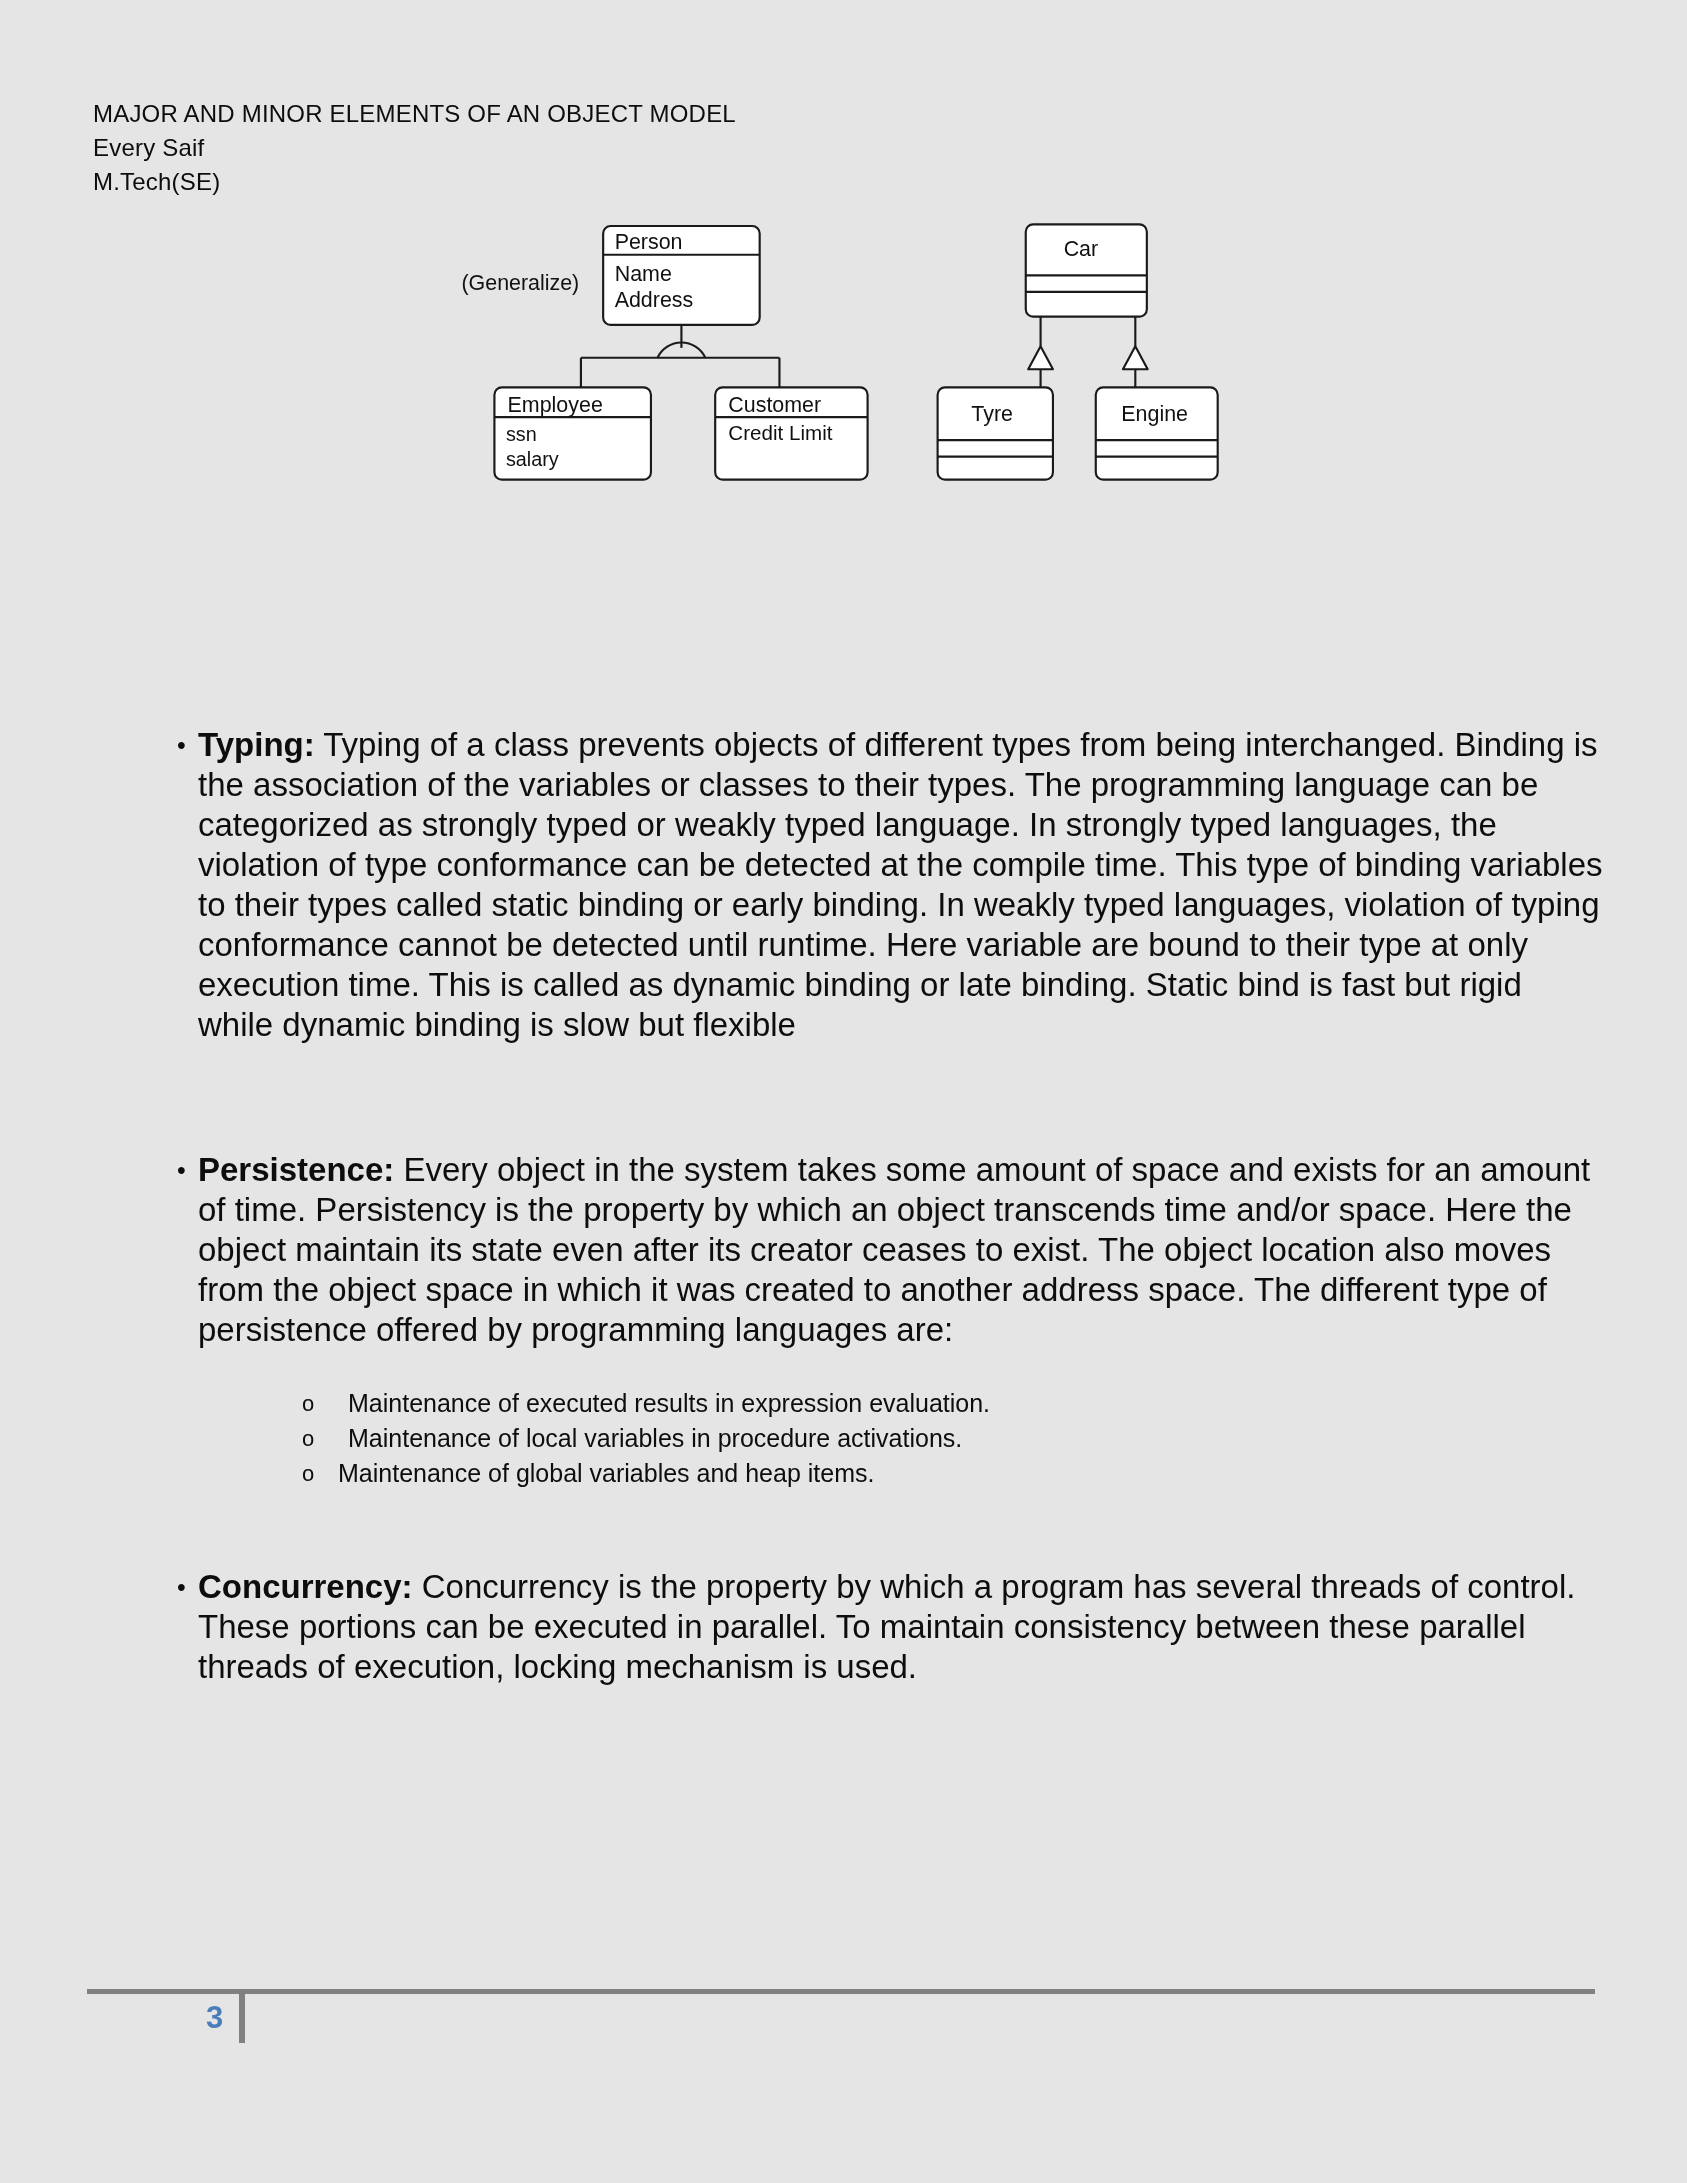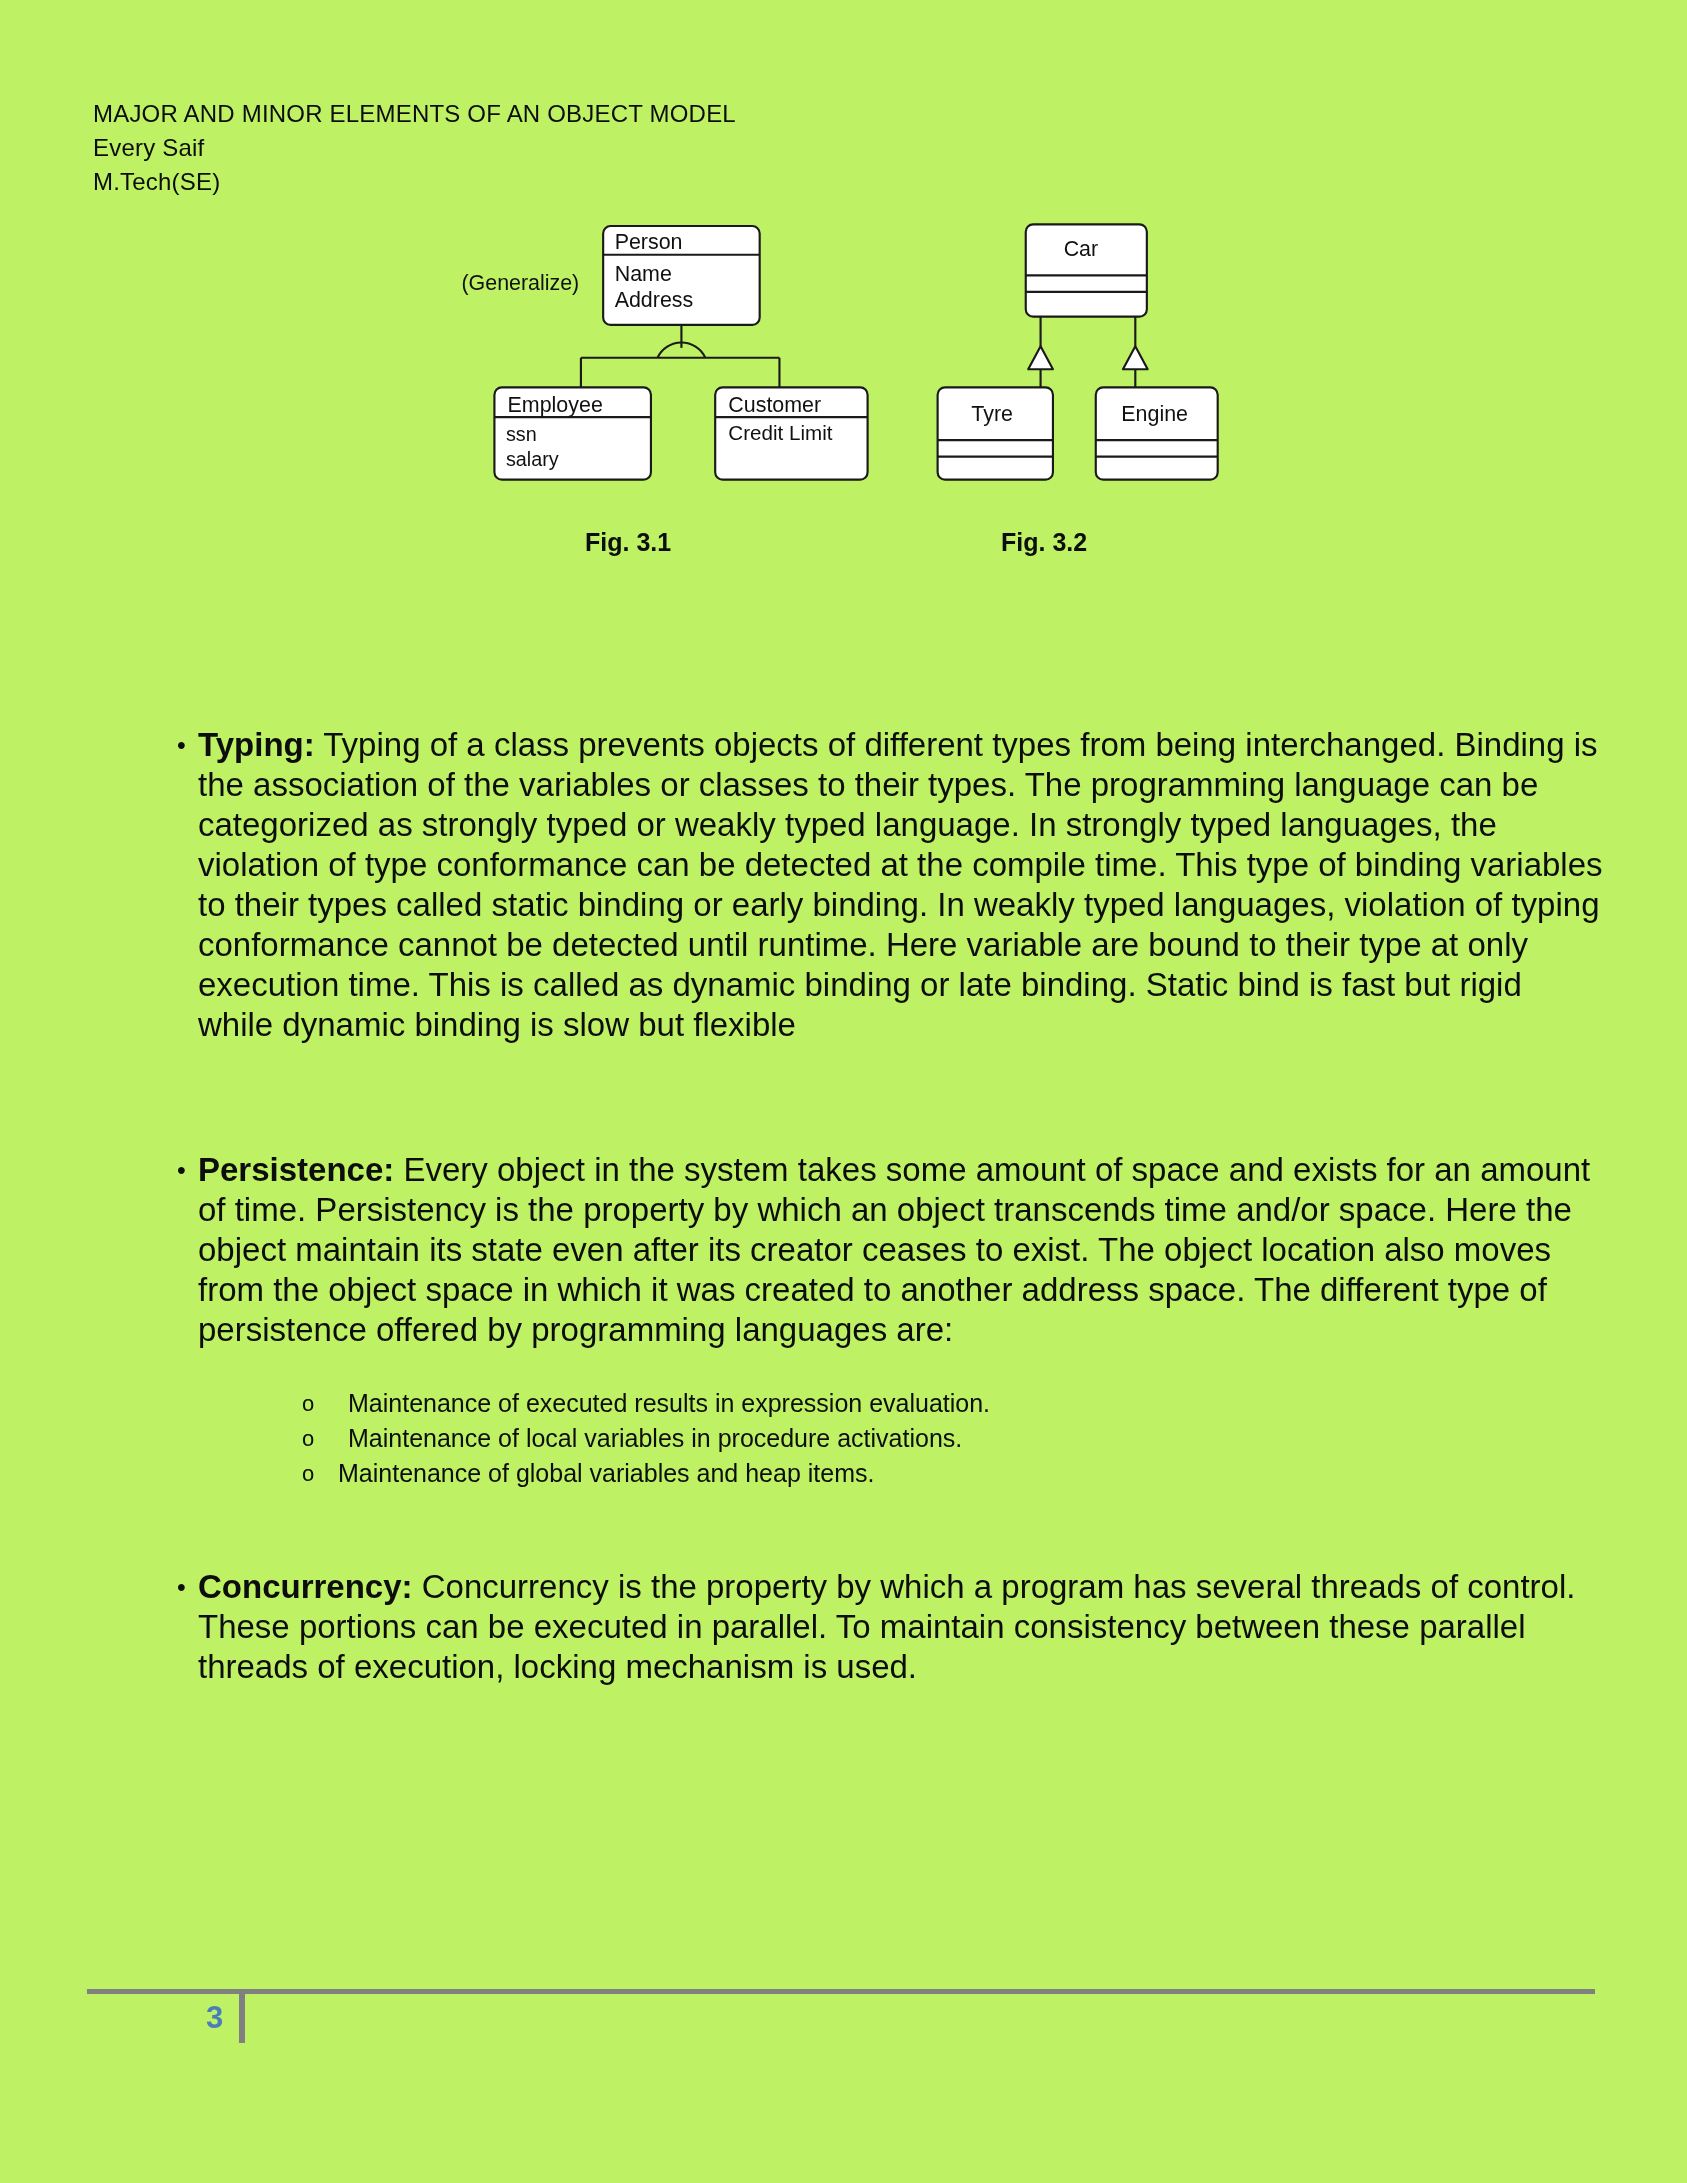--- a/index.html
+++ b/index.html
@@ -9,21 +9,21 @@
     background: #ffffff;
   }
   body {
     font-family: "Liberation Sans", sans-serif;
     color: #000000;
   }
   .page {
     position: relative;
     width: 1687px;
     height: 2183px;
-    background: #bef264;
+    background: #e5e5e5;
     overflow: hidden;
     box-sizing: border-box;
   }
 
   
   .doc-header {
     position: absolute;
     left: 93px;
     top: 97px;
     width: 1236px;
@@ -243,24 +243,20 @@
         <text x="344" y="238" font-size="26">Customer</text>
         <text x="344" y="272" font-size="25">Credit Limit</text>
 
         <text x="751" y="48" font-size="26">Car</text>
         <text x="639" y="249" font-size="26">Tyre</text>
         <text x="821" y="249" font-size="26">Engine</text>
       </g>
     </svg>
   </div>
 
-  <div class="fig-captions">
-    <div class="fig-caption c1">Fig. 3.1</div>
-    <div class="fig-caption c2">Fig. 3.2</div>
-  </div>
 
 
   <div class="bullets">
 
     <div class="bullet-row">
       <span class="bullet-marker">•</span>
       <div class="bullet-text"><span class="lead">Typing:</span><span> Typing of a class prevents objects of different types from being interchanged. Binding is the association of the variables or classes to their types. The programming language can be categorized as strongly typed or weakly typed language. In strongly typed languages, the violation of type conformance can be detected at the compile time. This type of binding variables to their types called static binding or early binding. In weakly typed languages, violation of typing conformance cannot be detected until runtime. Here variable are bound to their type at only execution time. This is called as dynamic binding or late binding. Static bind is fast but rigid while dynamic binding is slow but flexible</span></div>
     </div>
 
     <div class="gap-1"></div>

